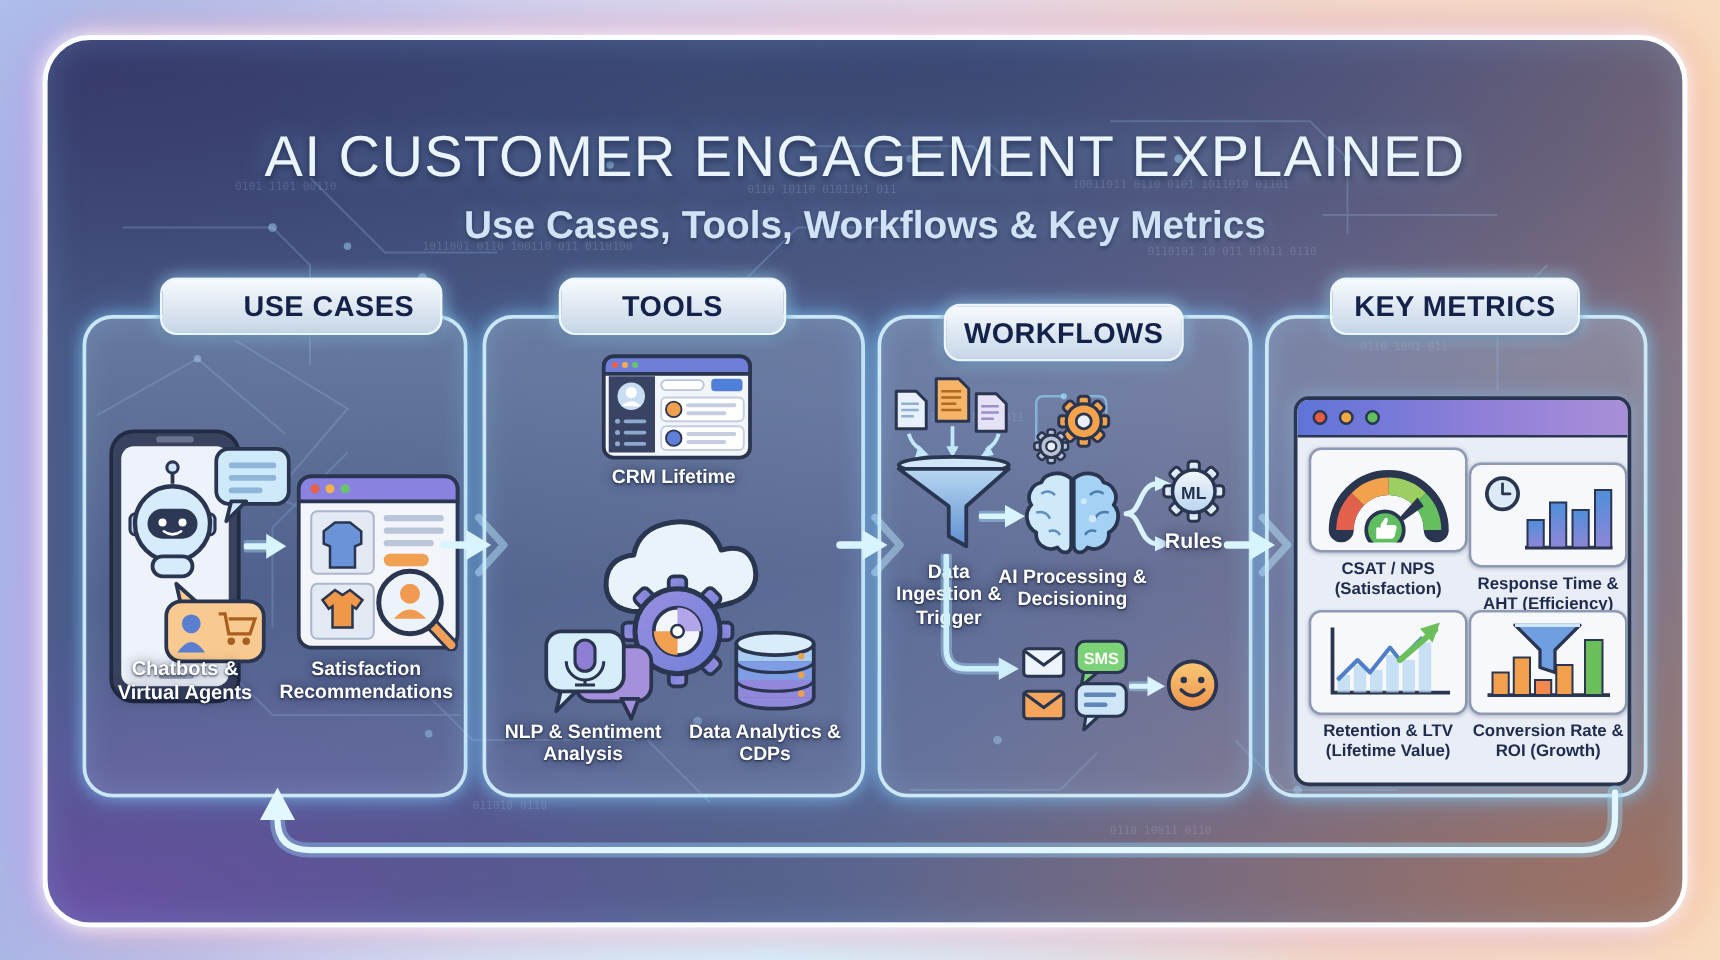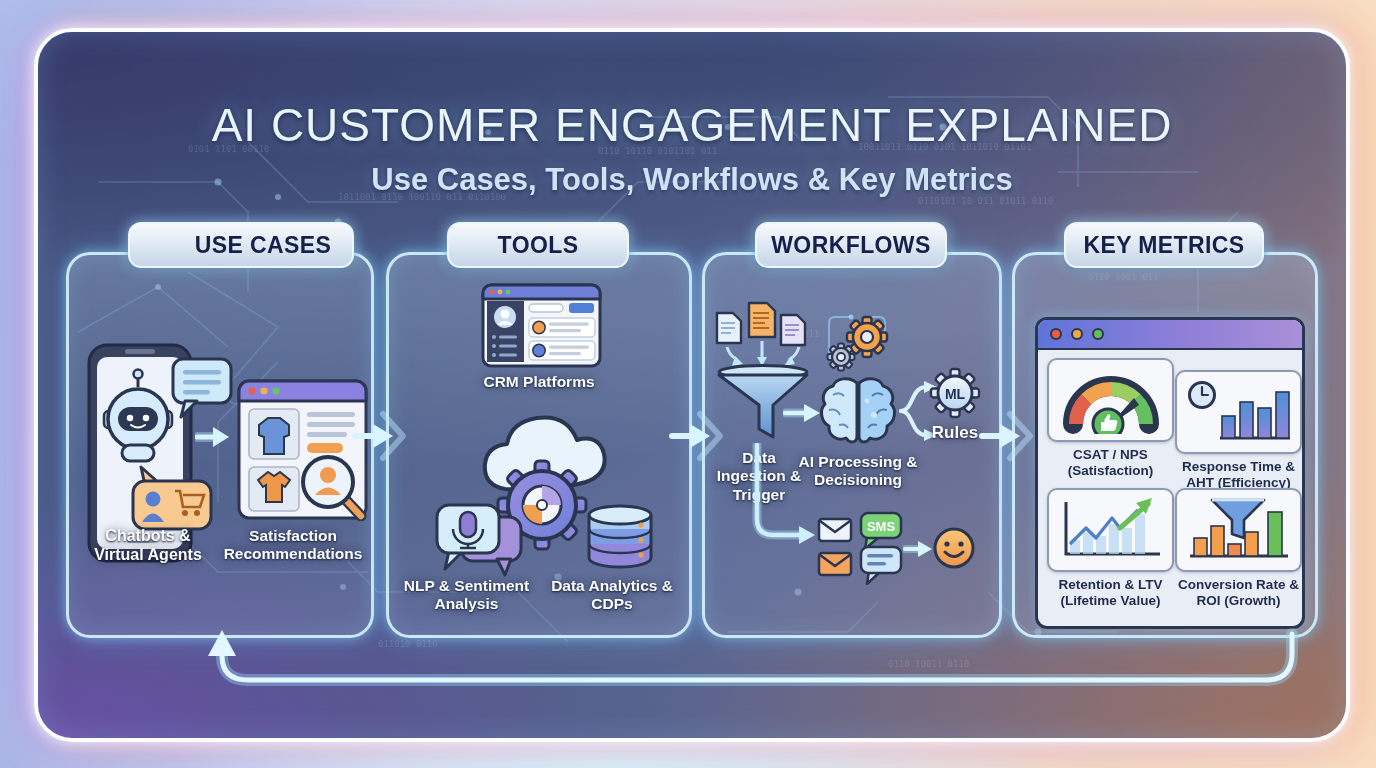--- a/index.html
+++ b/index.html
@@ -119,21 +119,21 @@
       <text x="150" y="120">0101 1101 00110</text>
     </g>
   </svg>
 
   <div class="title">AI CUSTOMER ENGAGEMENT EXPLAINED</div>
   <div class="subtitle">Use Cases, Tools, Workflows &amp; Key Metrics</div>
 </div>
 
 <div class="pill" style="left:128px;width:178px;padding-left:44px;">USE CASES</div>
 <div class="pill" style="left:447px;width:178px;">TOOLS</div>
-<div class="pill" style="left:755px;width:188px;">WORKFLOWS</div>
+<div class="pill" style="left:755px;width:188px;margin-top:21px;">WORKFLOWS</div>
 <div class="pill" style="left:1064px;width:196px;">KEY METRICS</div>
 
 <div class="panel" style="left:66px;width:302px;">
   <svg class="abs" style="left:16px;top:84px;" width="152" height="228" viewBox="0 0 152 228">
     <rect x="4" y="6" width="102" height="216" rx="18" fill="#39425e" stroke="#222b42" stroke-width="3"></rect>
     <rect x="12" y="18" width="86" height="192" rx="10" fill="#eef3fb"></rect>
     <rect x="40" y="10" width="30" height="5" rx="2.5" fill="#6a7490"></rect>
     <rect x="42" y="200" width="28" height="4" rx="2" fill="#9aa6bc"></rect>
     <line x1="53" y1="38" x2="53" y2="48" stroke="#2a3550" stroke-width="3"></line>
     <circle cx="53" cy="35" r="4.5" fill="#cfe4f8" stroke="#2a3550" stroke-width="2.5"></circle>
@@ -213,21 +213,21 @@
     <rect x="88" y="20" width="25" height="10" rx="3" fill="#4f7fd8"></rect>
     <rect x="48" y="35" width="66" height="19" rx="4" fill="#ffffff" stroke="#c4cede" stroke-width="1.5"></rect>
     <circle cx="58" cy="44.5" r="6.2" fill="#f0a04c" stroke="#2a3550" stroke-width="1.5"></circle>
     <rect x="68" y="39.5" width="40" height="3.2" rx="1.6" fill="#c4cede"></rect>
     <rect x="68" y="46" width="32" height="3.2" rx="1.6" fill="#c4cede"></rect>
     <rect x="48" y="58" width="66" height="19" rx="4" fill="#ffffff" stroke="#c4cede" stroke-width="1.5"></rect>
     <circle cx="58" cy="67.5" r="6.2" fill="#5f7fd8" stroke="#2a3550" stroke-width="1.5"></circle>
     <rect x="68" y="62.5" width="40" height="3.2" rx="1.6" fill="#c4cede"></rect>
     <rect x="68" y="69" width="32" height="3.2" rx="1.6" fill="#c4cede"></rect>
   </svg>
-  <div class="lbl" style="left:0;top:118px;width:300px;">CRM Platforms</div>
+  <div class="lbl" style="left:0;top:118px;width:300px;">CRM Lifetime</div>
   <svg class="abs" style="left:84px;top:142px;" width="138" height="160" viewBox="0 0 138 160">
     <defs>
       <linearGradient id="gg" x1="0" y1="0" x2="1" y2="1">
         <stop offset="0" stop-color="#9a8fe0"></stop>
           <stop offset="1" stop-color="#6f7fd8"></stop>
       </linearGradient>
     </defs>
     <path d="M32 92 Q10 88 12 67 Q14 49 34 47 Q38 25 64 21 Q94 17 104 43 Q126 37 131 57 Q135 77 113 85 Q80 95 32 92 Z" fill="#e9f3fc" stroke="#2a3550" stroke-width="4" stroke-linejoin="round"></path>
     <g fill="url(#gg)" stroke="#2a3550" stroke-width="3">
       <rect x="62" y="64" width="14" height="18" rx="4" transform="rotate(0 69 108)"></rect>

